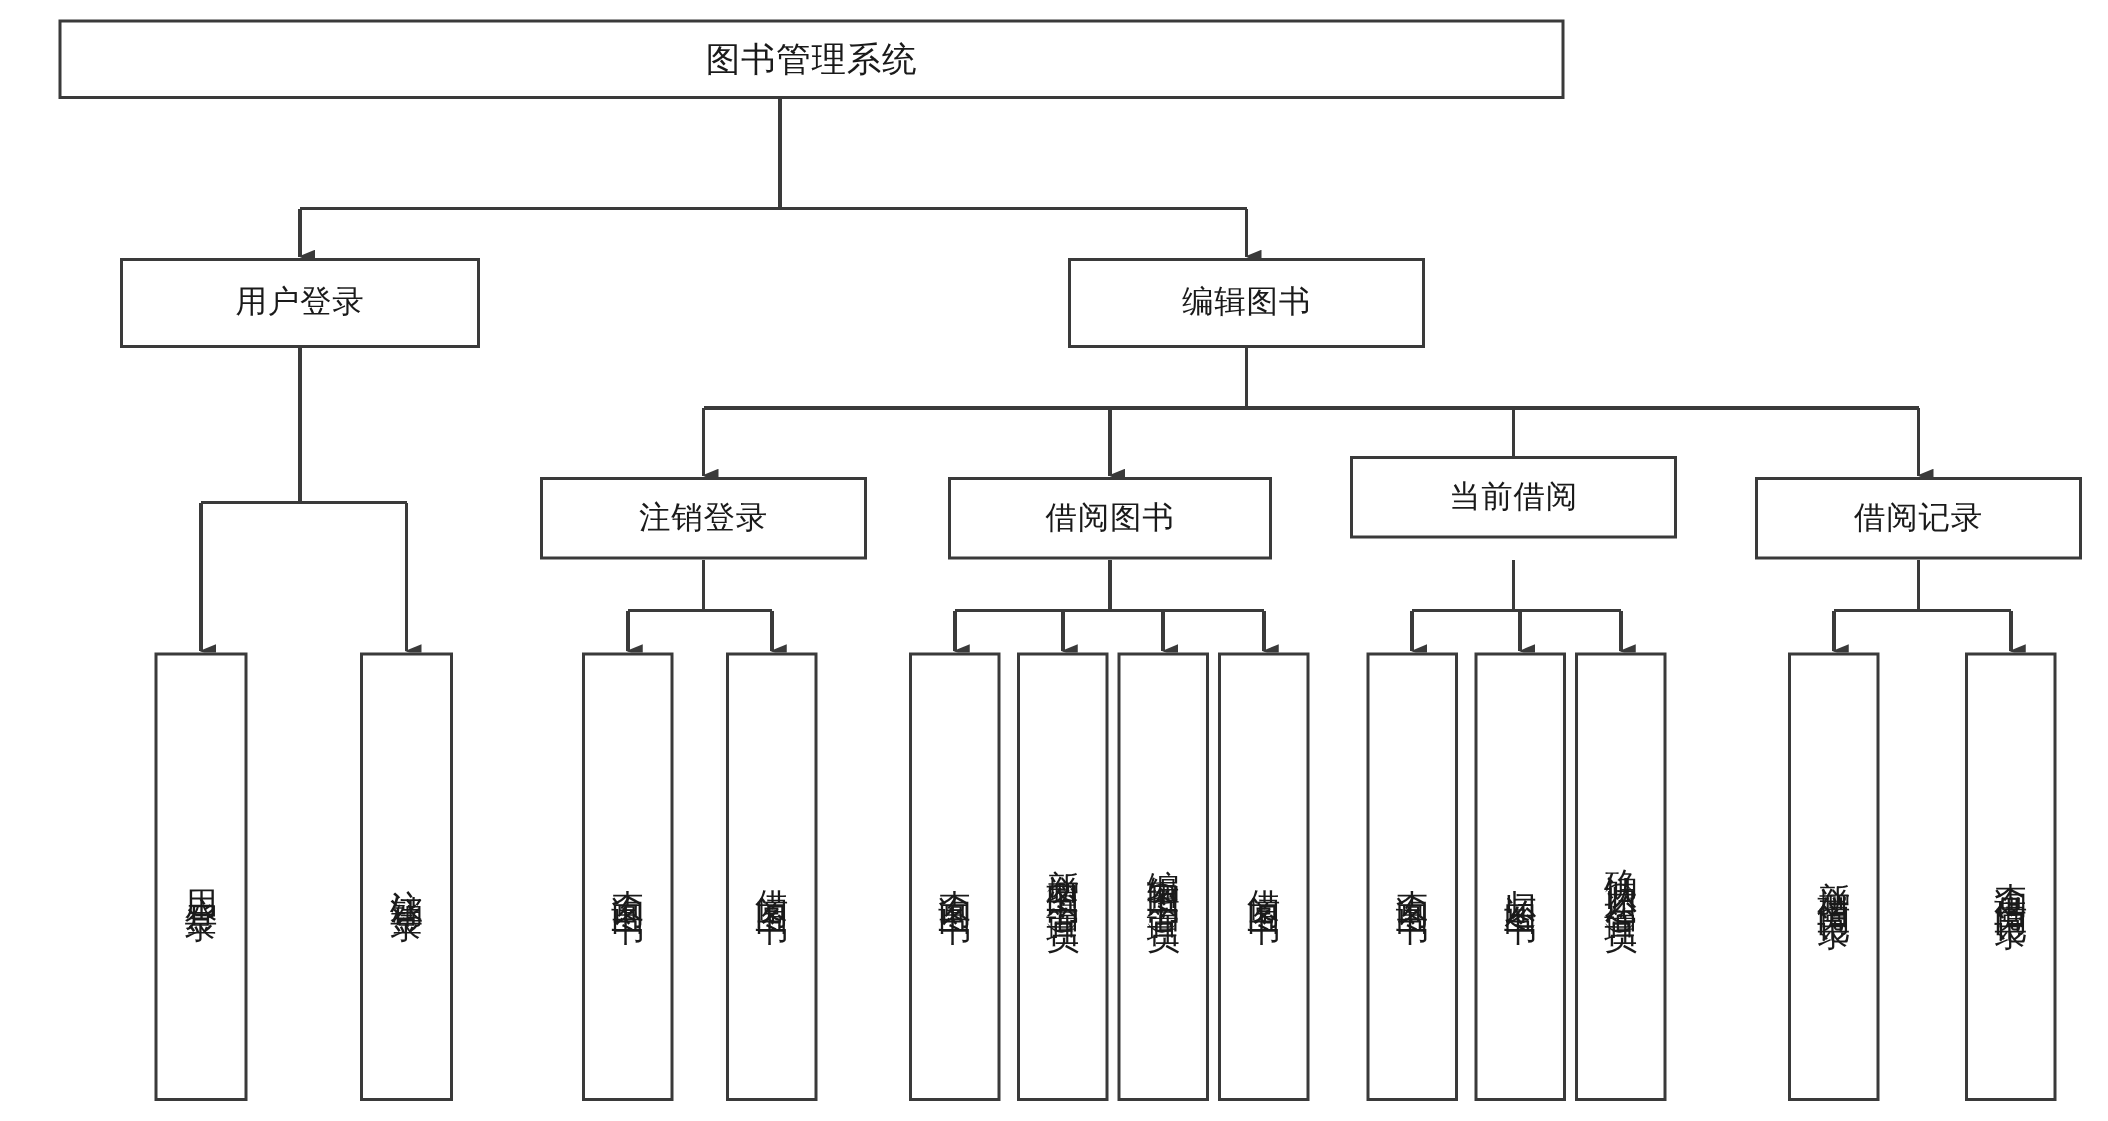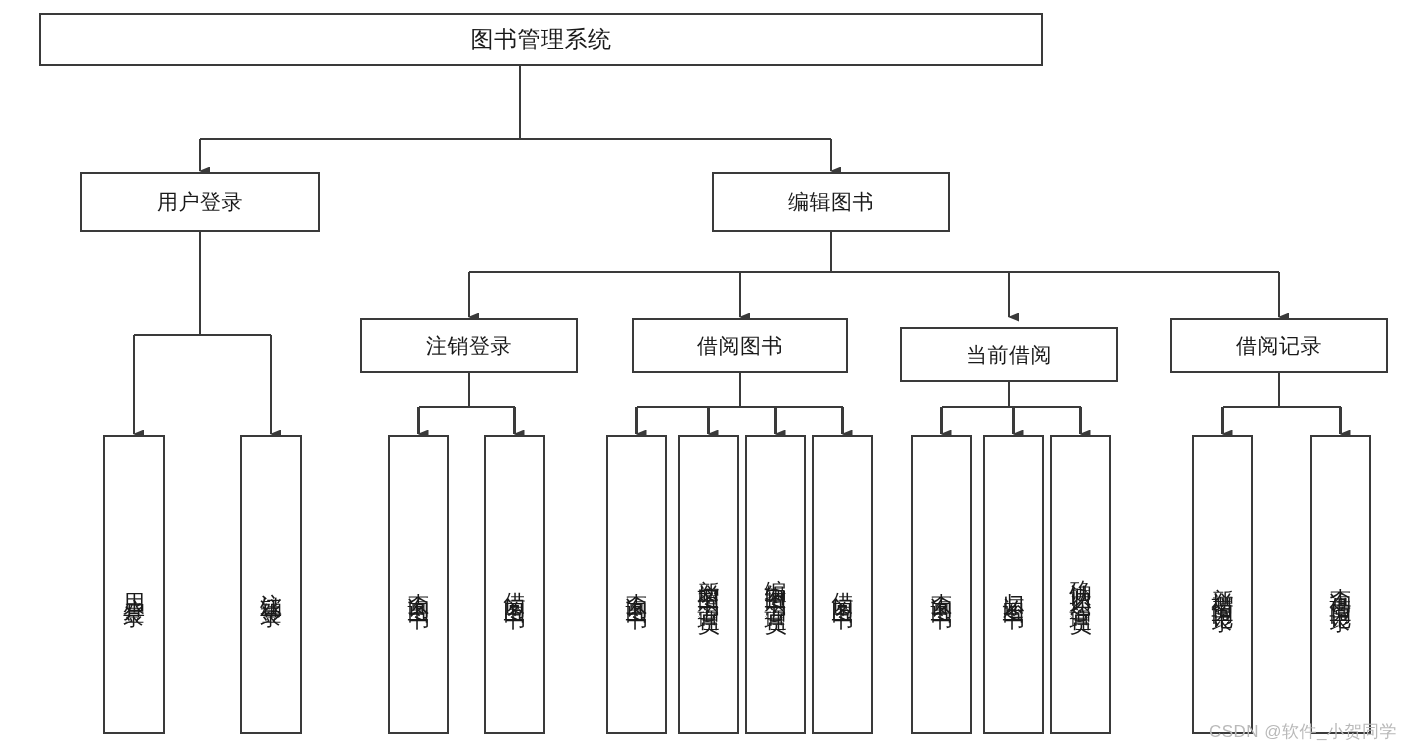--- a/index.html
+++ b/index.html
@@ -138,21 +138,21 @@
       </div>
       <div class="node-box level-leaf" style="left: 240px; top: 435px; width: 62px; height: 299px;">
         <span class="node-label">注销登录</span>
       </div>
       <div class="node-box level-3" style="left: 360px; top: 318px; width: 218px; height: 55px;">
         <span class="node-label">注销登录</span>
       </div>
       <div class="node-box level-3" style="left: 632px; top: 318px; width: 216px; height: 55px;">
         <span class="node-label">借阅图书</span>
       </div>
-      <div class="node-box level-3" style="left: 900px; top: 327px; width: 218px; height: 55px;">
+      <div class="node-box level-3" style="left: 900px; top: 304px; width: 218px; height: 55px;">
         <span class="node-label">当前借阅</span>
       </div>
       <div class="node-box level-3" style="left: 1170px; top: 318px; width: 218px; height: 55px;">
         <span class="node-label">借阅记录</span>
       </div>
       <div class="node-box level-leaf" style="left: 388px; top: 435px; width: 61px; height: 299px;">
         <span class="node-label">查询图书</span>
       </div>
       <div class="node-box level-leaf" style="left: 484px; top: 435px; width: 61px; height: 299px;">
         <span class="node-label">借阅图书</span>
@@ -179,15 +179,14 @@
         <span class="node-label">确认归还（管理员）</span>
       </div>
       <div class="node-box level-leaf" style="left: 1192px; top: 435px; width: 61px; height: 299px;">
         <span class="node-label">新增借阅记录</span>
       </div>
       <div class="node-box level-leaf" style="left: 1310px; top: 435px; width: 61px; height: 299px;">
         <span class="node-label">查询借阅记录</span>
       </div>
     </div>
 
-  <div id="watermark">CSDN @软件_小贺同学</div>
 
 </div>
 
 </body></html>

